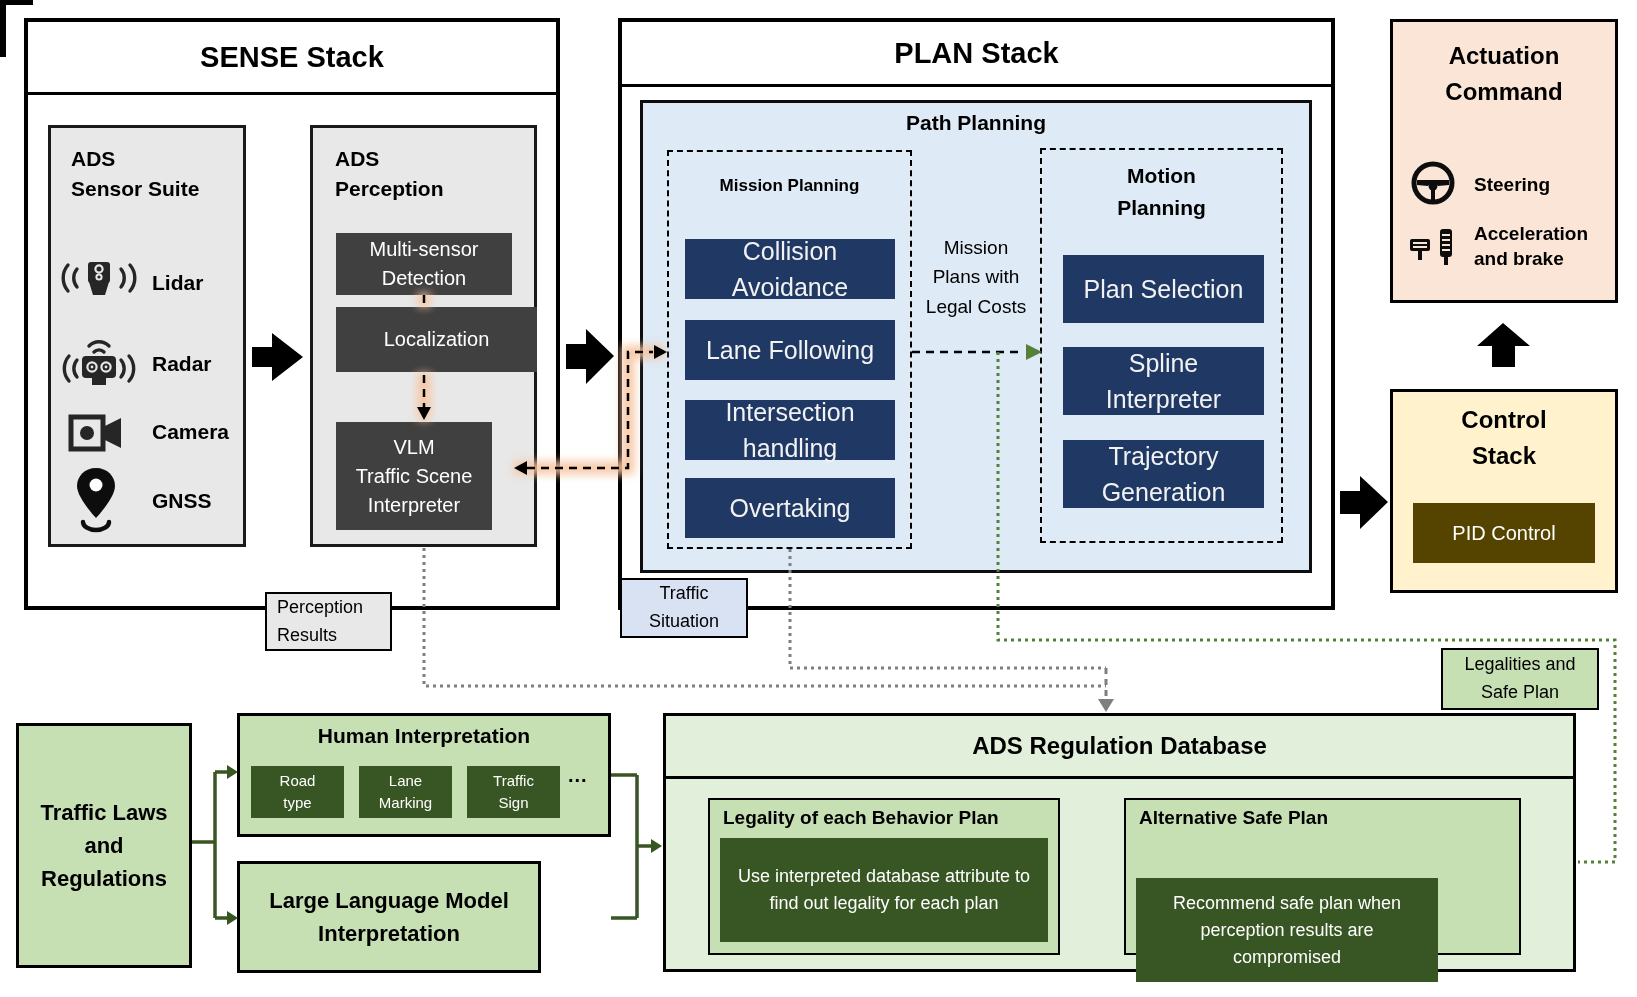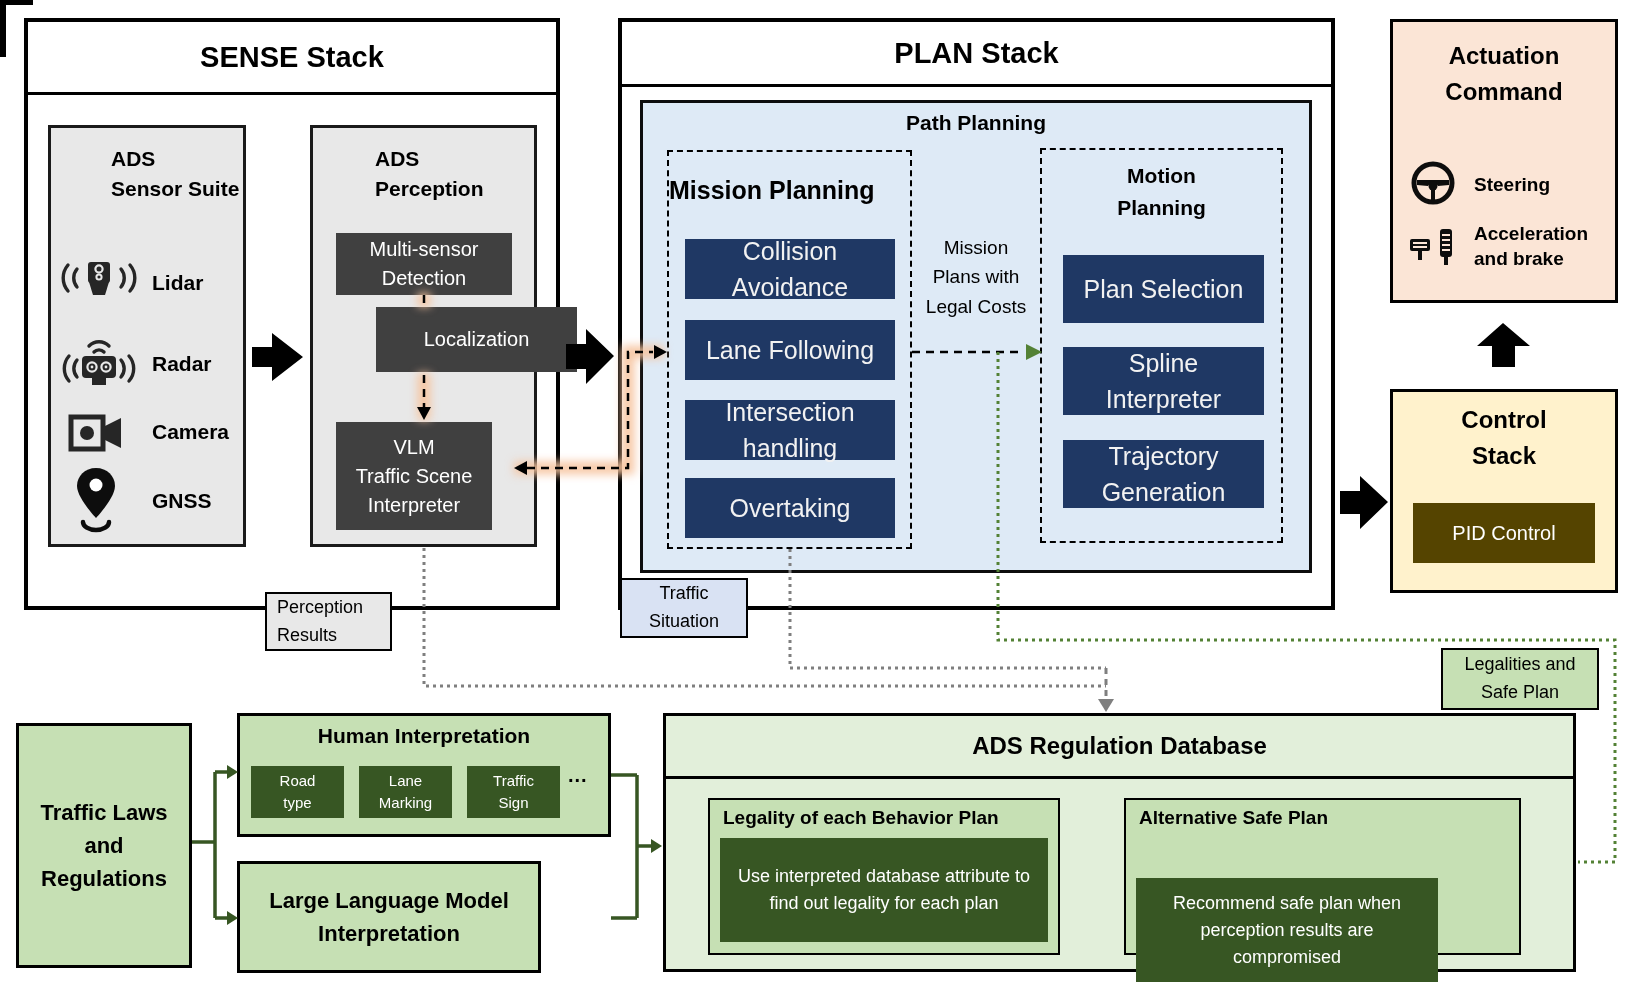--- a/index.html
+++ b/index.html
@@ -14,21 +14,21 @@
   #canvas{position:relative;width:1637px;height:997px;background:#fff;overflow:hidden;}
   .abs{position:absolute;box-sizing:border-box;}
   .pre{white-space:pre-line;}
   .center{display:flex;align-items:center;justify-content:center;text-align:center;}
 
   .stack{border:4px solid #000;background:#fff;}
   .stack-titlebar{border-bottom:3px solid #000;display:flex;align-items:center;justify-content:center;}
   .stack-title{font-size:29px;font-weight:bold;}
 
   .graybox{background:var(--light-gray);border:3px solid #1a1a1a;}
-  .panel-title{font-size:21px;font-weight:bold;line-height:1.45;margin-left:40px;}
+  .panel-title{font-size:21px;font-weight:bold;line-height:1.45;}
   .darkcell{background:var(--dark-box);color:#fff;font-size:20px;line-height:1.45;}
   .navycell{background:var(--navy);color:#F2F2F2;font-size:25px;line-height:1.45;}
   .sensor-label{font-size:21px;font-weight:bold;}
 
   .blue-panel{background:var(--light-blue);border:3px solid #0d0d0d;}
   .dashed-box{border:2px dashed #000;}
   .flow-label{font-size:19px;line-height:1.55;}
 
   .small-label{border:2px solid #000;font-size:18px;line-height:1.55;}
   .lbl-gray{background:var(--light-gray);}
@@ -139,36 +139,36 @@
     </svg>
   </div>
   <div class="abs sensor-label" style="left:152px;top:489px;">GNSS</div>
 
   <div class="abs graybox" style="left:310px;top:125px;width:227px;height:422px;">
     <div class="panel-title pre" style="padding:16px 0 0 22px;">ADS
 Perception</div>
   </div>
   <div class="abs darkcell center pre" style="left:336px;top:233px;width:176px;height:62px;">Multi-sensor
 Detection</div>
-  <div class="abs darkcell center pre" style="left:336px;top:307px;width:201px;height:65px;margin-left:40px;">Localization</div>
+  <div class="abs darkcell center pre" style="left:336px;top:307px;width:201px;height:65px;">Localization</div>
   <div class="abs darkcell center pre" style="left:336px;top:422px;width:156px;height:108px;">VLM
 Traffic Scene
 Interpreter</div>
 
   <div class="abs stack" style="left:618px;top:18px;width:717px;height:592px;">
     <div class="stack-titlebar" style="height:62px;">
       <span class="stack-title">PLAN Stack</span>
     </div>
   </div>
   <div class="abs blue-panel" style="left:640px;top:100px;width:672px;height:473px;">
     <div style="text-align:center;padding-top:8px;font-size:21px;font-weight:bold;">Path Planning</div>
   </div>
 
   <div class="abs dashed-box" style="left:667px;top:150px;width:245px;height:399px;">
-    <div style="text-align:left;margin-top:24px;font-size:25px;font-weight:bold;">Mission Planning</div>
+    <div style="text-align:center;margin-top:24px;font-size:17px;font-weight:bold;">Mission Planning</div>
   </div>
   <div class="abs navycell center pre" style="left:685px;top:239px;width:210px;height:60px;">Collision
 Avoidance</div>
   <div class="abs navycell center pre" style="left:685px;top:320px;width:210px;height:60px;">Lane Following</div>
   <div class="abs navycell center pre" style="left:685px;top:400px;width:210px;height:60px;">Intersection
 handling</div>
   <div class="abs navycell center pre" style="left:685px;top:478px;width:210px;height:60px;">Overtaking</div>
 
   <div class="abs flow-label pre" style="left:912px;top:233px;width:128px;text-align:center;">Mission
 Plans with

